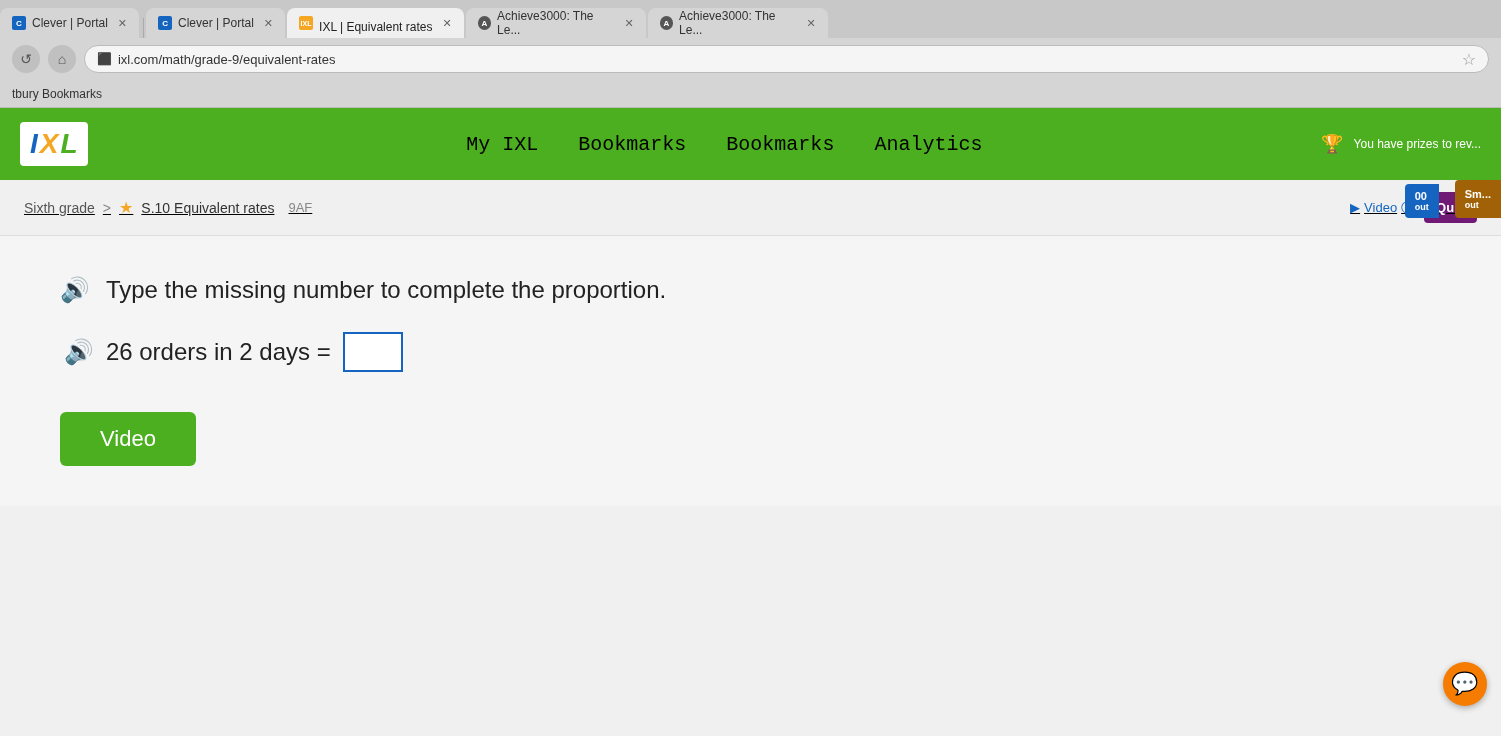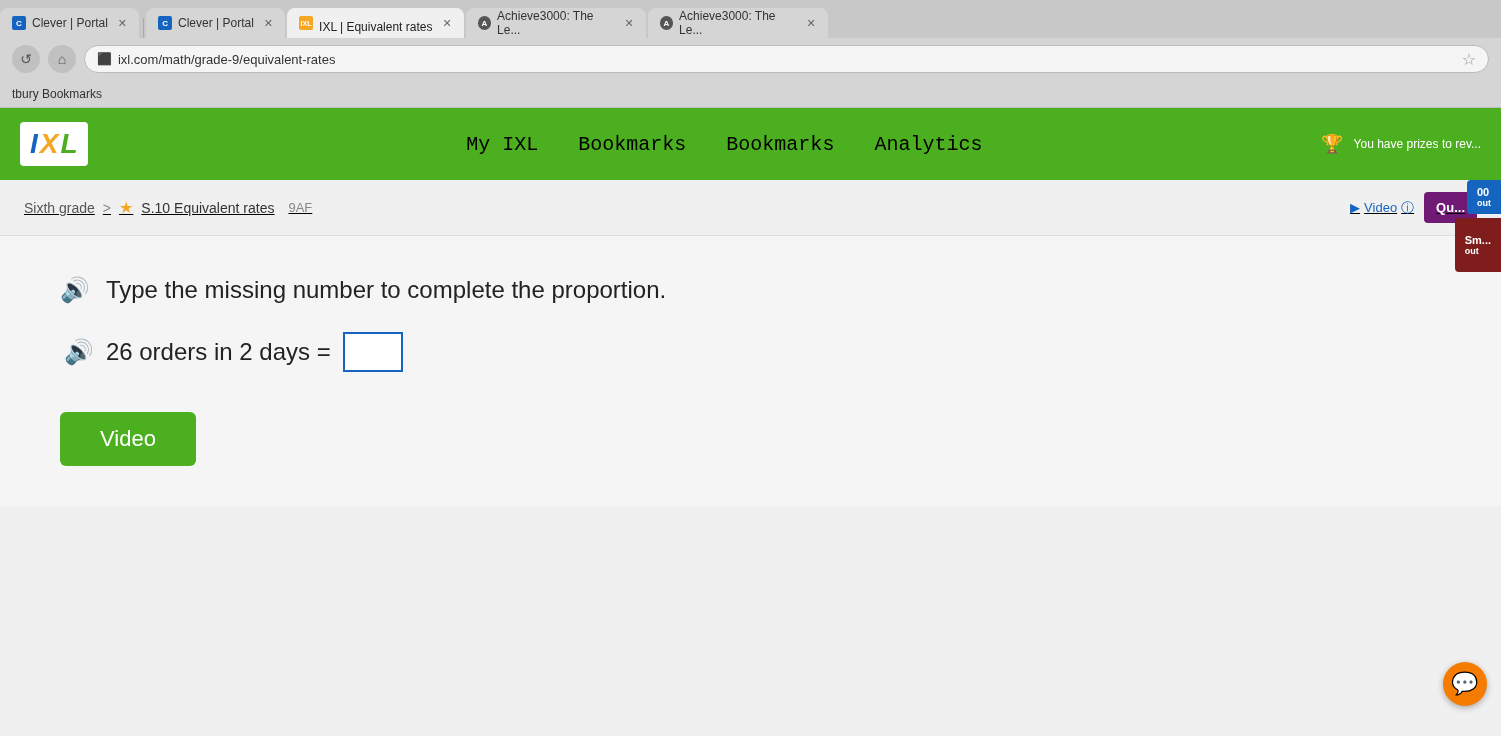--- a/index.html
+++ b/index.html
@@ -154,26 +154,26 @@
 
     <div class="problem-row">
       <span class="sound-icon">🔊</span>
       <span class="problem-text">26 orders in 2 days =</span>
       <input type="text" class="answer-input" style="">
     </div>
 
     <button class="submit-btn">Video</button>
   </div>
 
-  <div style="position:absolute; right:0; top:72px; display:flex; flex-direction:column; gap:4px; align-items:flex-end;">
+  <div style="position:absolute; right:0; top:72px; display:flex; flex-direction:row; gap:16px; align-items:flex-end;">
     <div style="background:#1565c0; color:white; padding:6px 10px; font-size:11px; font-weight:bold; border-radius:4px 0 0 4px;">
       <div>00</div>
       <div style="font-size:9px;">out</div>
     </div>
-    <div style="background:#7f1d1d; color:white; padding:16px 10px; font-size:11px; font-weight:bold; border-radius:4px 0 0 4px; cursor:pointer;">
+    <div style="background:#a16207; color:white; padding:8px 10px; font-size:11px; font-weight:bold; border-radius:4px 0 0 4px; cursor:pointer;">
       <div>Sm...</div>
       <div style="font-size:9px;">out</div>
     </div>
   </div>
 
   <div style="position:absolute; right:14px; bottom:30px; background:#f57c00; border-radius:50%; width:44px; height:44px; display:flex; align-items:center; justify-content:center; color:white; font-size:22px; cursor:pointer; box-shadow:0 2px 6px rgba(0,0,0,0.3);">
     <span>💬</span>
   </div>
 
 </div>

